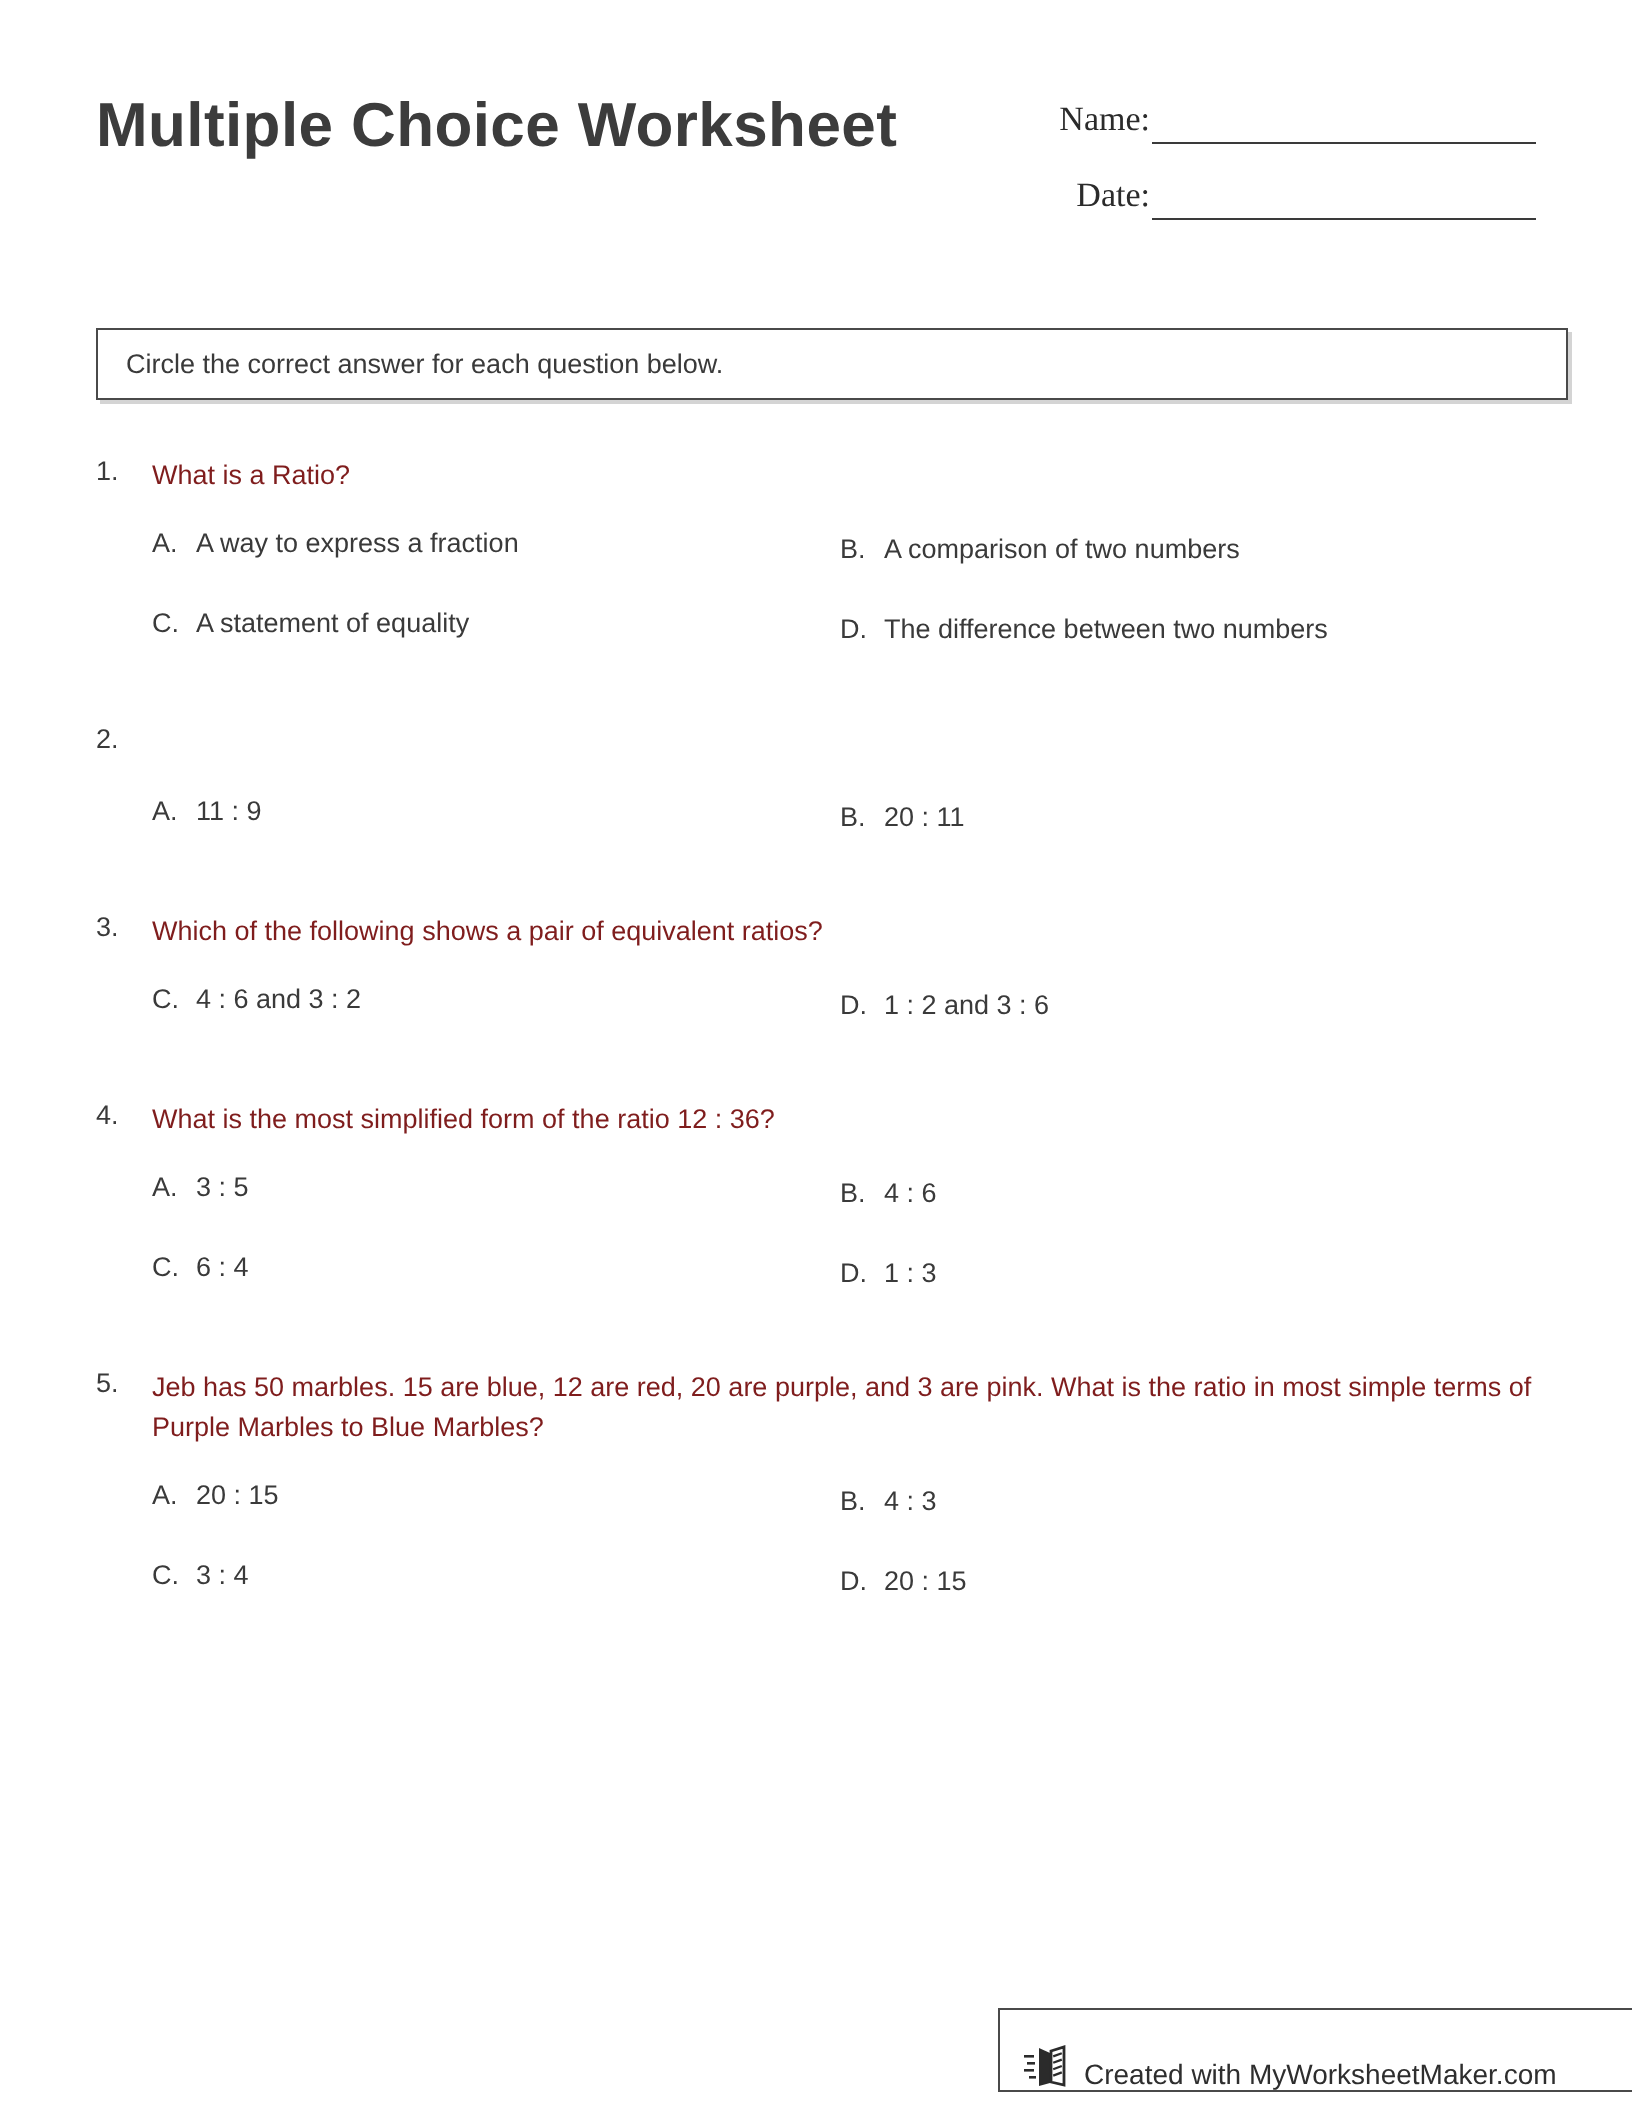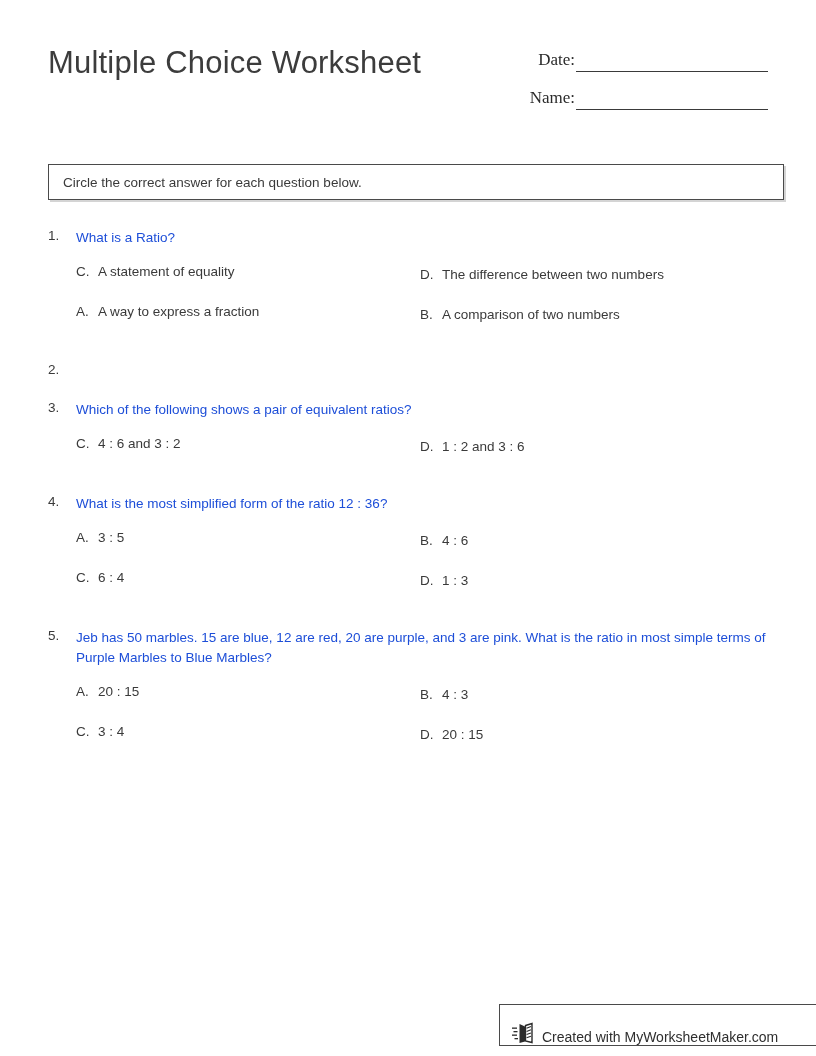--- a/index.html
+++ b/index.html
@@ -21,21 +21,21 @@
     position: absolute;
     left: 0; top: 0;
     width: 816px;
     height: 130px;
   }
   .worksheet-title {
     position: absolute;
     left: 48px;
     top: 45px;
     font-size: 31px;
-    font-weight: 400;
+    font-weight: 700;
     letter-spacing: 0.2px;
     color: #3c3c3c;
     white-space: nowrap;
   }
   .namedate {
     position: absolute;
     left: 500px;
     top: 48px;
     width: 275px;
   }
@@ -102,21 +102,21 @@
   .q-num {
     position: absolute;
     left: 48px;
     top: 0;
     font-size: 13.5px;
     color: #3a3a3a;
   }
   .q-text {
     font-size: 13.5px;
     line-height: 20px;
-    color: #1d4ed8;
+    color: #7f1d1d;
   }
   .options {
     position: relative;
     margin-top: 16px;
   }
   .opt-row {
     position: relative;
     height: 40px;
   }
   .opt {
@@ -160,56 +160,60 @@
   }
 </style>
 </head>
 <body>
 
 <div class="header">
   <div class="worksheet-title">Multiple Choice Worksheet</div>
 
   <div class="namedate">
     <div class="nd-row">
+      <span class="nd-label">Name:</span>
+      <span class="nd-line"></span>
+    </div>
+    <div class="nd-row">
       <span class="nd-label">Date:</span>
-      <span class="nd-line"></span>
-    </div>
-    <div class="nd-row">
-      <span class="nd-label">Name:</span>
       <span class="nd-line"></span>
     </div>
   </div>
 </div>
 
 <div class="instruction-box">
   <span class="instruction-text">Circle the correct answer for each question below.</span>
 </div>
 
 <div class="questions" id="questions-container">
     <div class="question-block" style="margin-bottom: 18px;">
       <div class="q-head">
         <span class="q-num">1.</span>
         <div class="q-text">What is a Ratio?</div>
       </div>
       <div class="options">
         <div class="opt-row">
+          <div class="opt opt-left"><span class="opt-letter">A.</span><span>A way to express a fraction</span></div>
+          <div class="opt opt-right"><span class="opt-letter">B.</span><span>A comparison of two numbers</span></div>
+        </div>
+        <div class="opt-row">
           <div class="opt opt-left"><span class="opt-letter">C.</span><span>A statement of equality</span></div>
           <div class="opt opt-right"><span class="opt-letter">D.</span><span>The difference between two numbers</span></div>
         </div>
-        <div class="opt-row">
-          <div class="opt opt-left"><span class="opt-letter">A.</span><span>A way to express a fraction</span></div>
-          <div class="opt opt-right"><span class="opt-letter">B.</span><span>A comparison of two numbers</span></div>
-        </div>
       </div>
     </div>
     <div class="question-block" style="margin-bottom: 18px;">
       <div class="q-head">
         <span class="q-num">2.</span>
       </div>
       <div class="options">
+        <div class="opt-row">
+          <div class="opt opt-left"><span class="opt-letter">A.</span><span>11 : 9</span></div>
+          <div class="opt opt-right"><span class="opt-letter">B.</span><span>20 : 11</span></div>
+        </div>
       </div>
     </div>
     <div class="question-block" style="margin-bottom: 18px;">
       <div class="q-head">
         <span class="q-num">3.</span>
         <div class="q-text">Which of the following shows a pair of equivalent ratios?</div>
       </div>
       <div class="options">
         <div class="opt-row">
           <div class="opt opt-left"><span class="opt-letter">C.</span><span>4 : 6 and 3 : 2</span></div>

